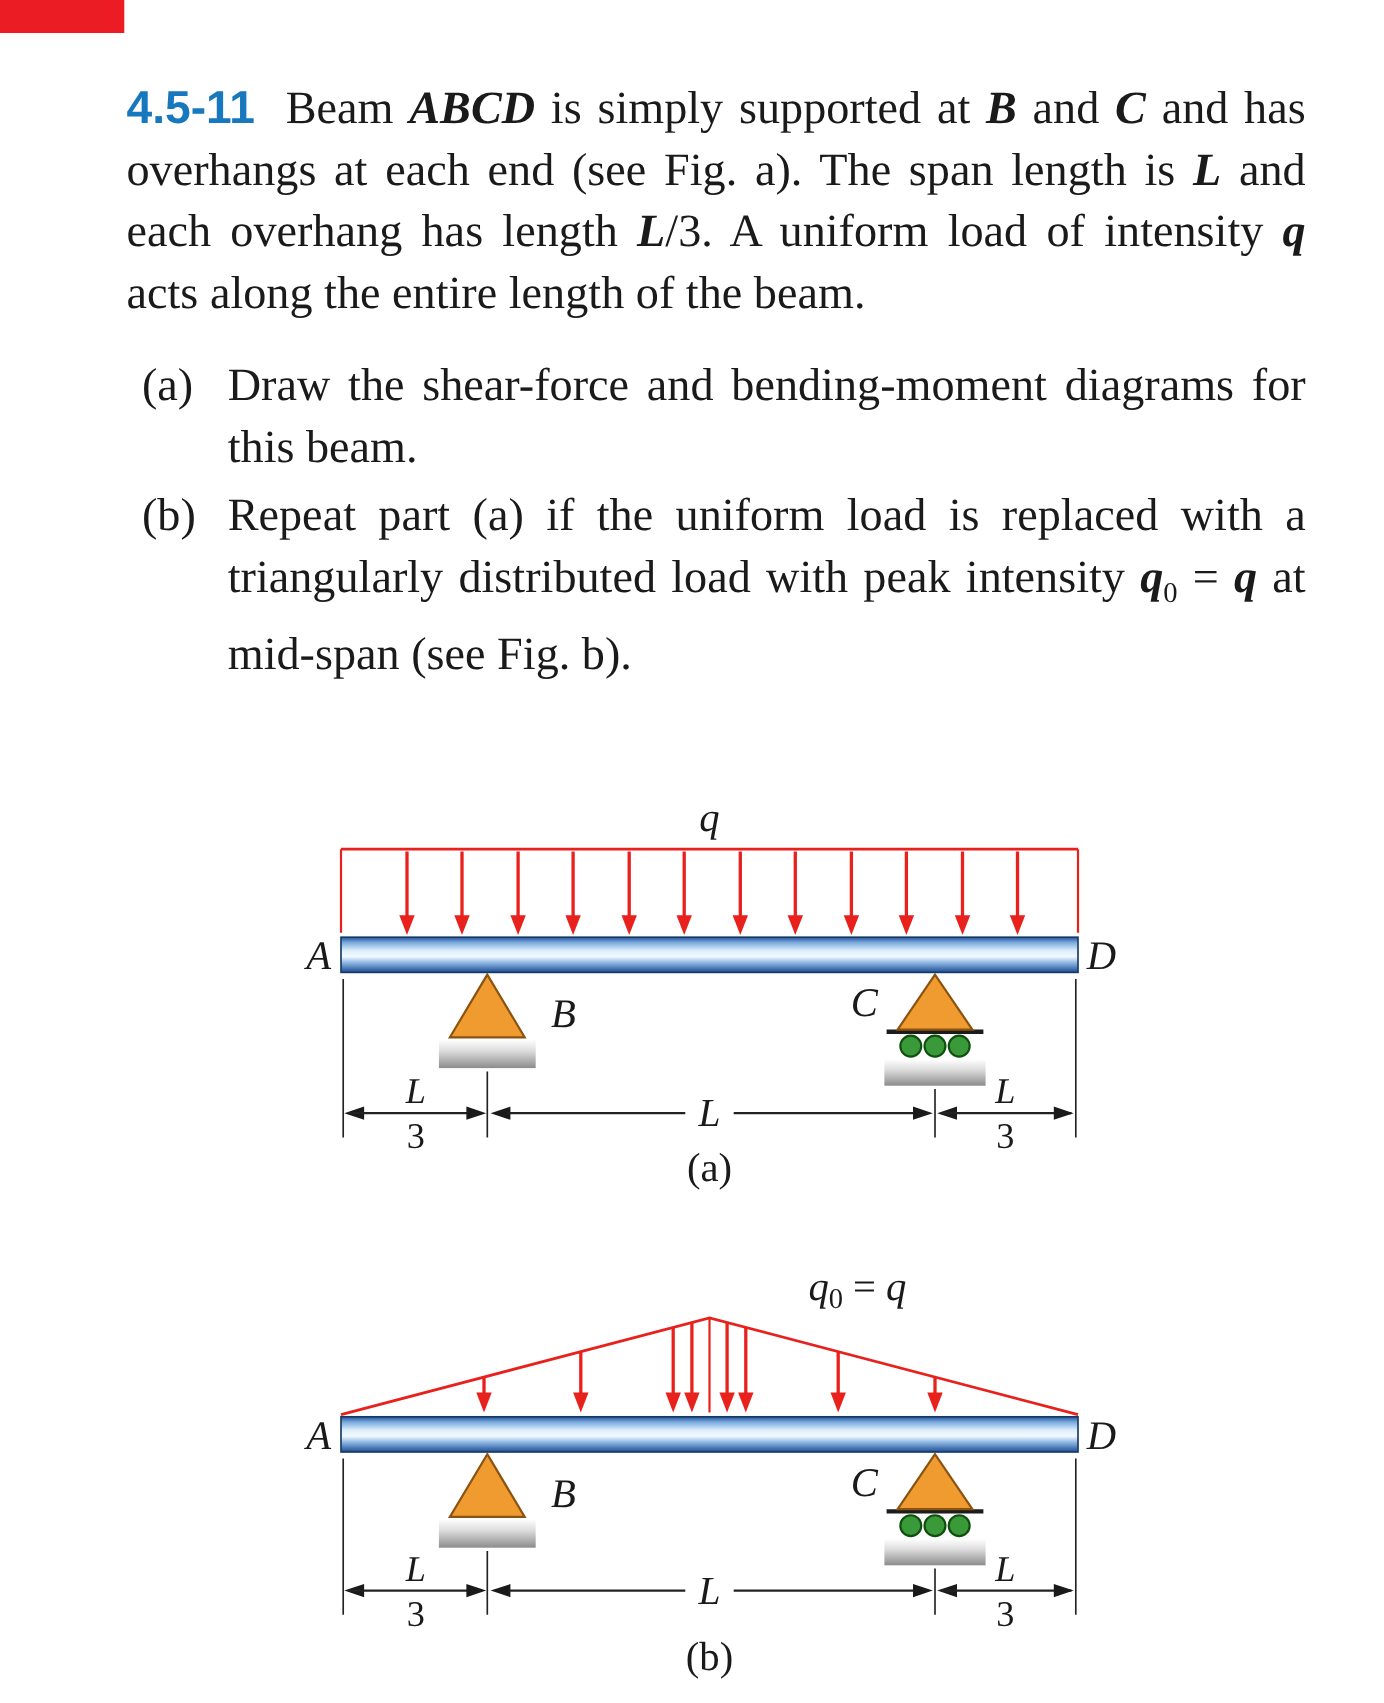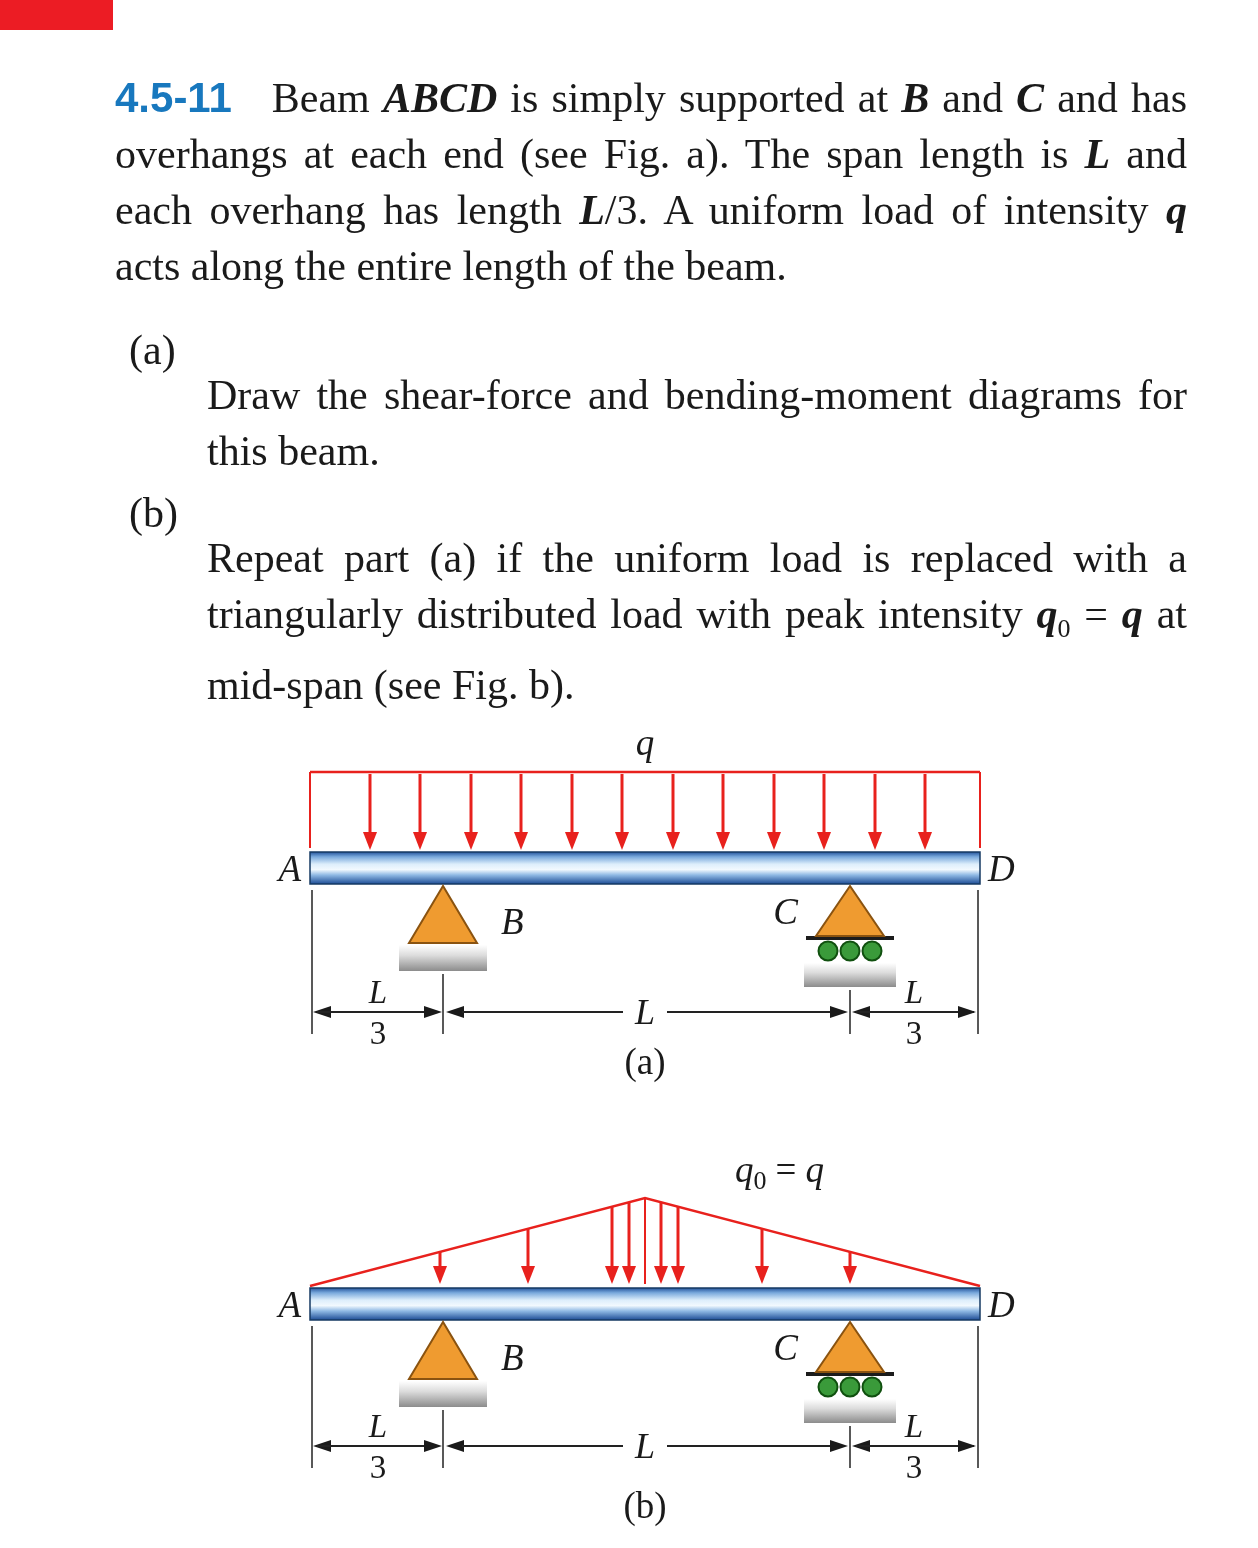--- a/index.html
+++ b/index.html
@@ -1,25 +1,25 @@
 <!DOCTYPE html>
 <html><head>
 <meta charset="utf-8">
 <style>
   * { margin:0; padding:0; box-sizing:border-box; }
   html, body { width:1258px; height:1548px; background:#ffffff; overflow:hidden; }
   body { position:relative; font-family:"Liberation Serif", serif; color:#1a1a1a; }
   .corner-bar { position:absolute; left:0; top:0; width:113px; height:30px; background:#ec1c24; }
   .content { position:absolute; left:115px; top:70px; width:1072px; }
   .heading { font-size:42px; line-height:56px; text-align:justify; }
-  .prob-num { font-family:"Liberation Sans", sans-serif; font-weight:700; color:#1878be; margin-right:40px; }
+  .prob-num { font-family:"Liberation Sans", sans-serif; font-weight:700; color:#1878be; margin-right:28px; }
   .parts { margin-top:28px; padding-left:14px; }
   .part { display:flex; margin-top:6px; }
   .part-label { width:78px; flex:none; font-size:42px; line-height:56px; }
-  .part-text { flex:1; font-size:42px; line-height:56px; text-align:justify;margin-top:45px; }
+  .part-text { flex:1; font-size:42px; line-height:56px; text-align:justify; }
   .it { font-style:italic;font-weight:bold; }
   sub { font-size:0.62em; }
   .fig { position:absolute; left:255px; }
   #fig-a { top:722px; }
   #fig-b { top:1152px; }
   svg text { font-family:"Liberation Serif", serif; fill:#1a1a1a; }
   .svgit { font-style:italic; }
 </style>
 </head>
 <body>

